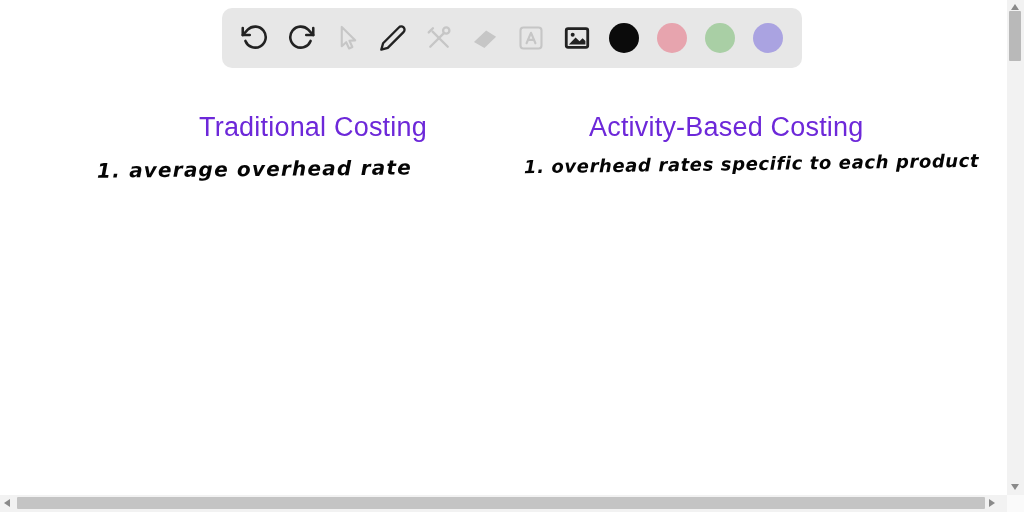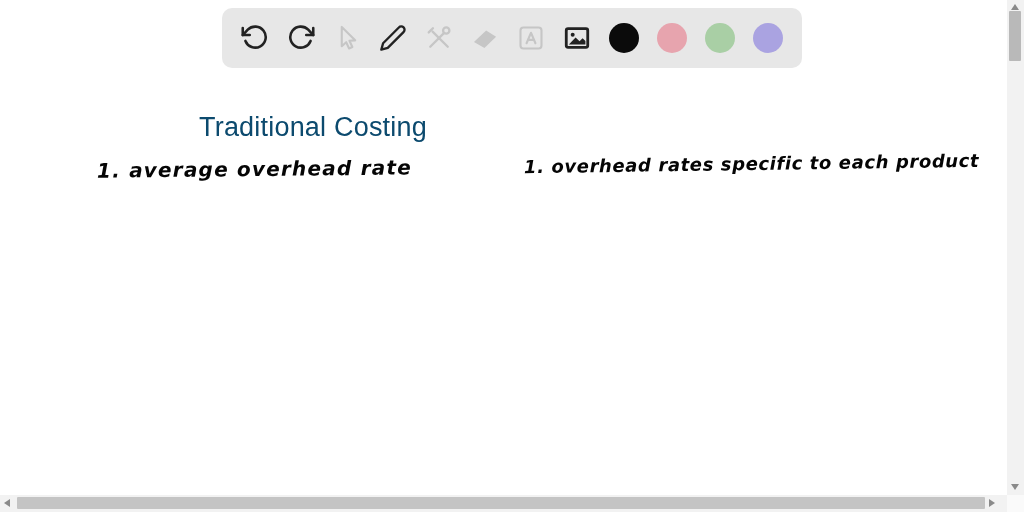--- a/index.html
+++ b/index.html
@@ -52,21 +52,21 @@
     cursor: pointer;
     flex: 0 0 auto;
   }
 
   
   .col-title {
     position: absolute;
     top: 112px;
     font-size: 27px;
     font-weight: 400;
-    color: #0c4a6e;
+    color: #6d28d9;
     white-space: nowrap;
     letter-spacing: 0.2px;
   }
   .col-title.left  { left: 199px; }
   .col-title.right { left: 589px; }
 
   .handwritten {
     position: absolute;
     font-family: "DejaVu Sans", sans-serif;
     font-style: italic;
@@ -151,20 +151,21 @@
     border-bottom: 4.5px solid transparent;
     border-left: 6px solid #8a8a8a;
   }
 </style>
 </head>
 <body>
 
 <div class="whiteboard">
 
   <div class="col-title left">Traditional Costing</div>
+  <div class="col-title right">Activity-Based Costing</div>
 
   <div class="handwritten left">1. average overhead rate</div>
   <div class="handwritten right">1. overhead rates specific to each product</div>
 </div>
 
 <div class="toolbar">
 
   <button class="tool-btn" style="color: rgb(34, 34, 34);">
     <svg viewBox="0 0 24 24" fill="none" stroke="currentColor" stroke-width="2.2" stroke-linecap="round" stroke-linejoin="round">
       <polyline points="1.5 3.5 1.5 9.5 7.5 9.5"></polyline>

